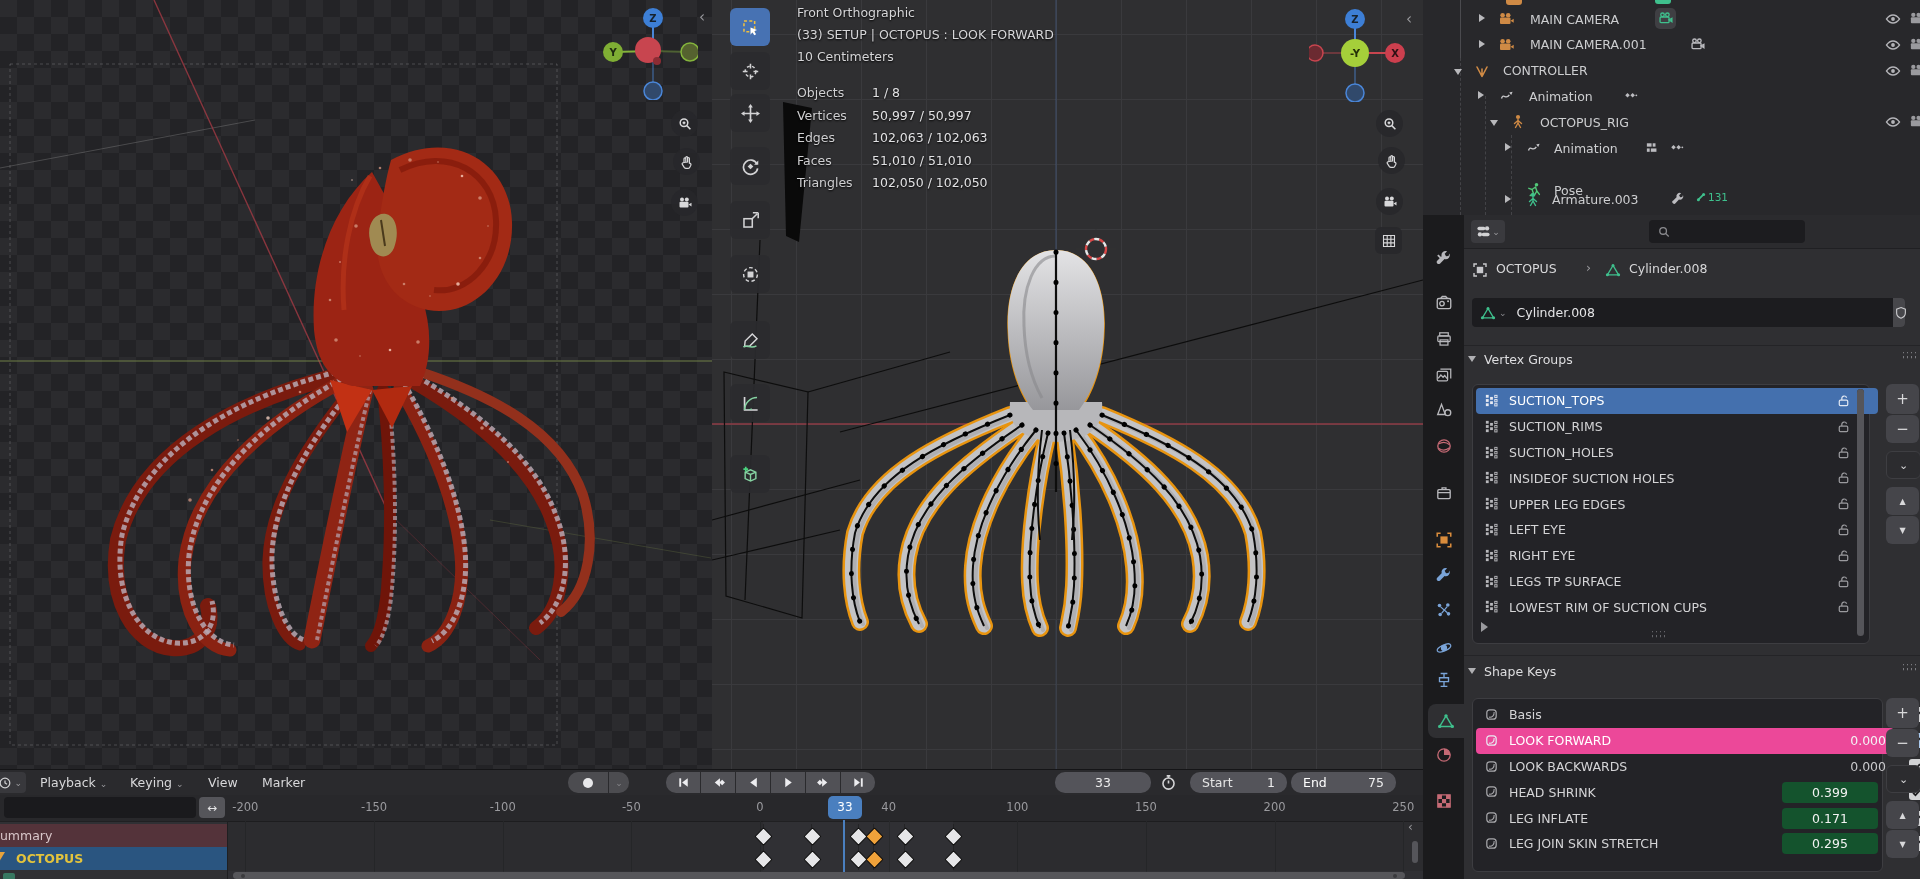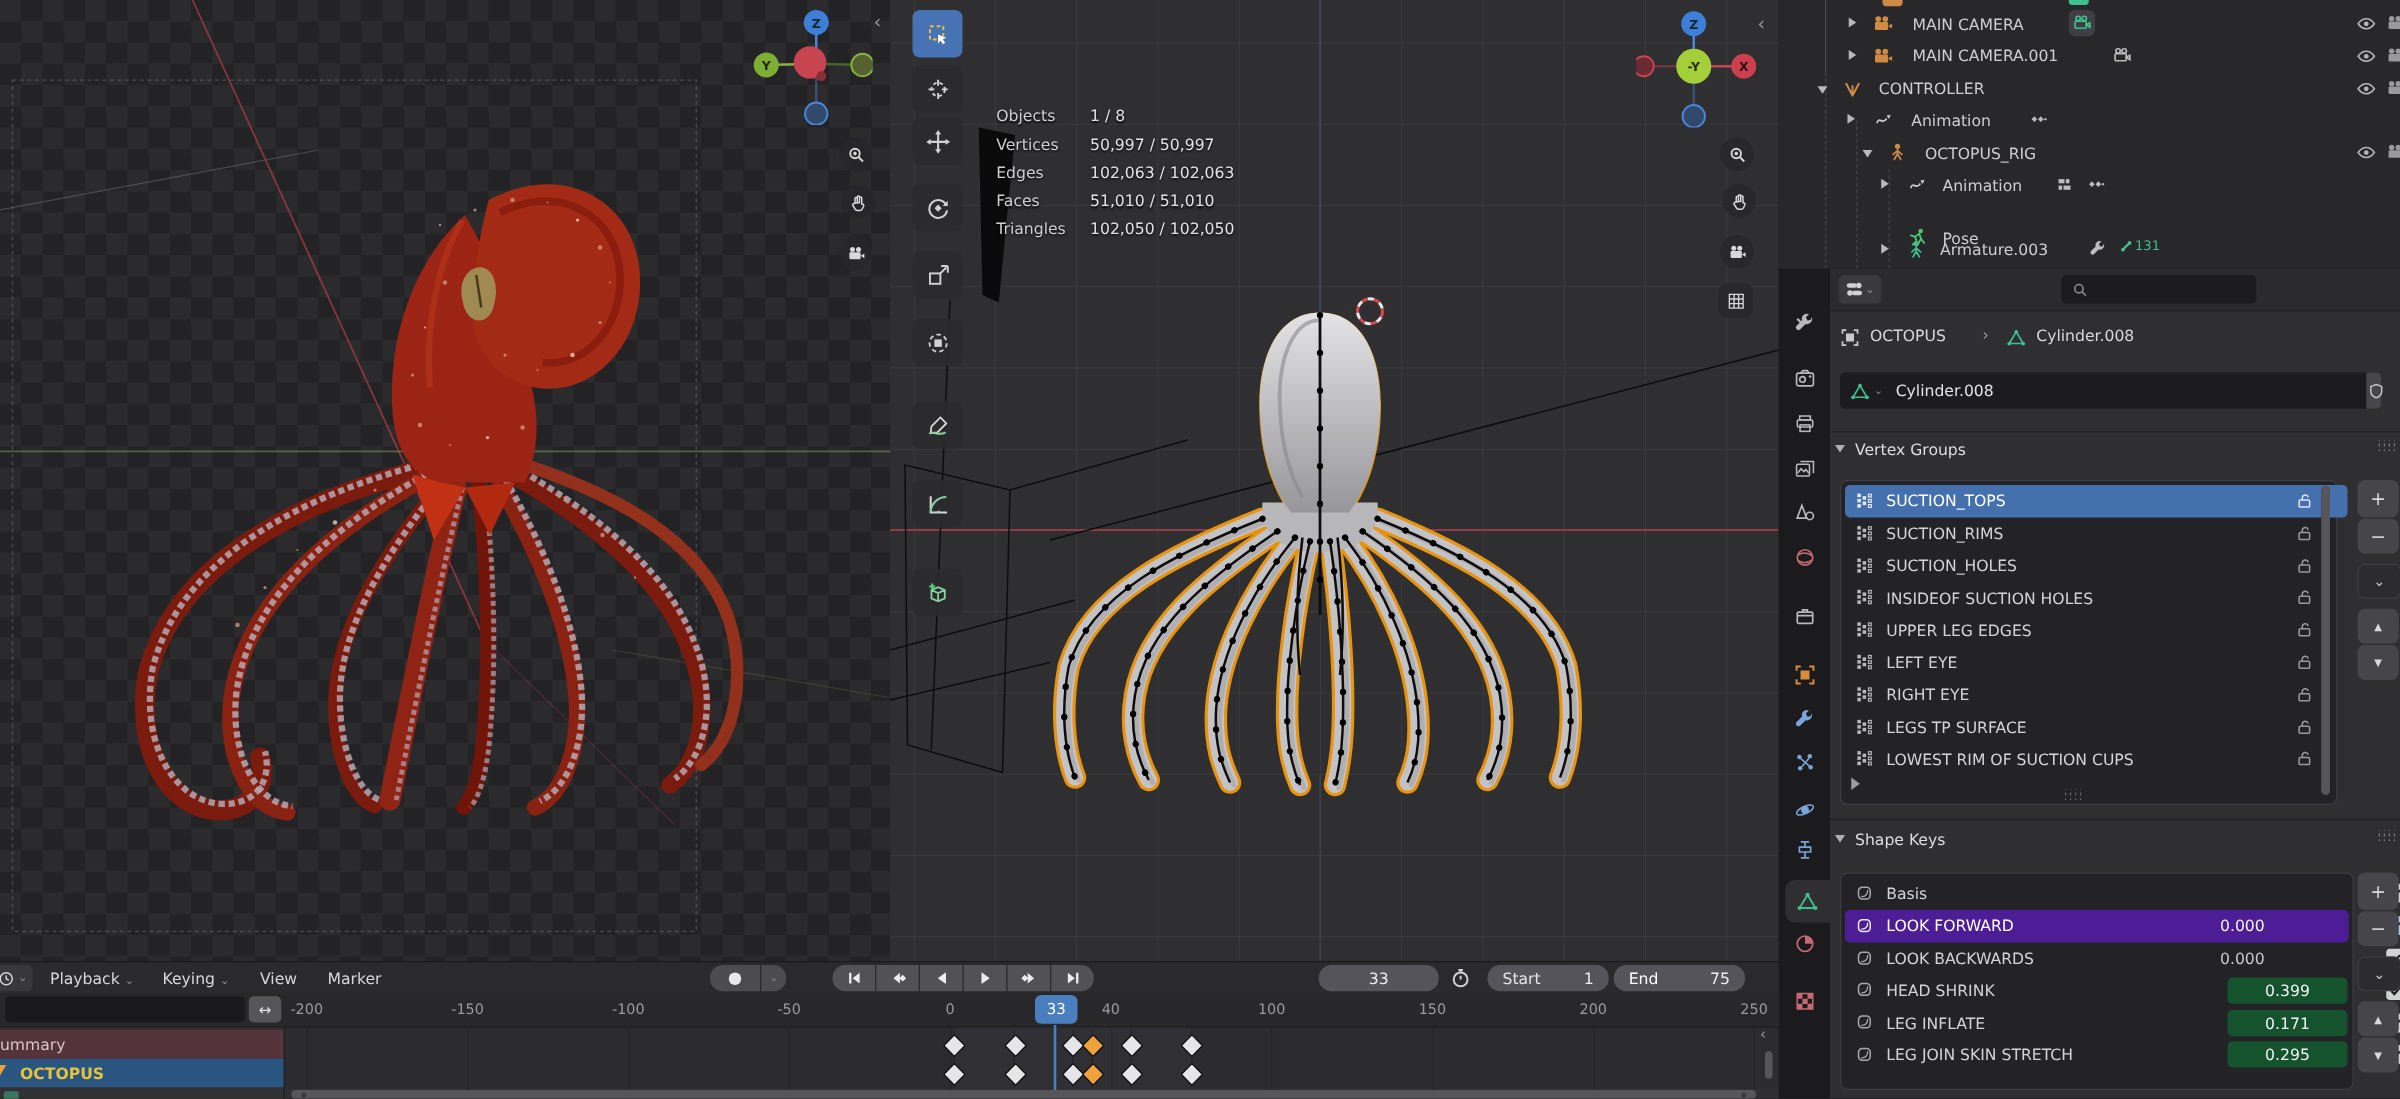--- a/index.html
+++ b/index.html
@@ -46,24 +46,24 @@
   .caret{width:0;height:0;border:4px solid transparent;border-top:6px solid #b0b0b3;margin-top:4px;}
   .listbox{position:absolute;background:#232327;border:1px solid #3d3d41;border-radius:6px;}
   .vg-row{position:absolute;left:3px;width:383px;height:25.8px;display:flex;align-items:center;border-radius:4px;}
   .vg-row.sel{background:#4470ae;}
   .vg-name{position:absolute;left:33px;font-size:12.5px;color:#d4d4d6;white-space:nowrap;}
   .sel .vg-name{color:#fff;}
   .sidebtn{position:absolute;left:463px;width:33px;background:#45454a;border-radius:6px;color:#d8d8da;
     display:flex;align-items:center;justify-content:center;font-size:15px;}
   .sidebtn.darker{background:#2c2c2f;border:1px solid #3e3e42;}
   .sk-row{position:absolute;left:3px;width:403px;height:25.8px;display:flex;align-items:center;border-radius:4px;}
-  .sk-row.sel{background:#4c1d95;}
+  .sk-row.sel{background:#ec4899;padding-left:15px;}
   .sk-name{position:absolute;left:33px;font-size:12.5px;color:#d4d4d6;white-space:nowrap;}
   .sk-row.sel .sk-name{color:#fff;}
-  .sk-val{position:absolute;left:300px;width:110px;text-align:left;font-size:12.5px;color:#c9c9cc;}
+  .sk-val{position:absolute;left:300px;width:110px;text-align:right;font-size:12.5px;color:#c9c9cc;}
   .sk-slider{position:absolute;left:306px;width:96px;height:21px;background:#14532d;border-radius:4px;
     text-align:center;line-height:21px;color:#f2f2f2;font-size:12.5px;}
   .checkbox{position:absolute;left:433px;width:15px;height:15px;background:#d2d3d5;border-radius:3px;
     display:flex;align-items:center;justify-content:center;}
   .griddots{position:absolute;width:16px;height:9px;color:#808085;font-size:9px;letter-spacing:1px;line-height:4.5px;overflow:hidden;}
   
   #timeline{left:0;top:769px;width:1423px;height:110px;background:#303034;border-top:1px solid #151517;}
   #tl-menubar{position:absolute;left:0;top:0;width:1423px;height:25px;background:#2a2a2d;border-bottom:1px solid #202022;}
   .menu-item{position:absolute;top:0;height:25px;line-height:25px;color:#d8d8da;font-size:12.5px;}
   #tl-ruler{position:absolute;left:0;top:25px;width:1423px;height:26px;background:#28282b;border-bottom:1px solid #202022;}
@@ -258,20 +258,25 @@
           <path d="M358 430C362 462 364 500 360 540" stroke="#0d0d0d" stroke-width="2" fill="none"></path>
         </g>
 
       <g>
         <circle cx="384" cy="249" r="10" fill="none" stroke="#d84848" stroke-width="2.4" stroke-dasharray="5 5"></circle>
         <circle cx="384" cy="249" r="10" fill="none" stroke="#e8e8e8" stroke-width="2.4" stroke-dasharray="5 5" stroke-dashoffset="5"></circle>
         <path d="M384 235v-6M384 263v6M370 249h-6M398 249h6" stroke="#33333366" stroke-width="1.4"></path>
       </g>
     </svg>
 
+    <div class="abs" style="left:85px;top:2px">
+      <div class="vp-headtext">Front Orthographic</div>
+      <div class="vp-headtext">(33) SETUP | OCTOPUS : LOOK FORWARD</div>
+      <div class="vp-headtext">10 Centimeters</div>
+    </div>
     <div class="abs" id="vm-stats" style="left:85px;top:82px">
         <div class="stat-row">
           <span class="stat-label">Objects</span>
           <span class="stat-value">1 / 8</span>
         </div>
         <div class="stat-row">
           <span class="stat-label">Vertices</span>
           <span class="stat-value">50,997 / 50,997</span>
         </div>
         <div class="stat-row">

